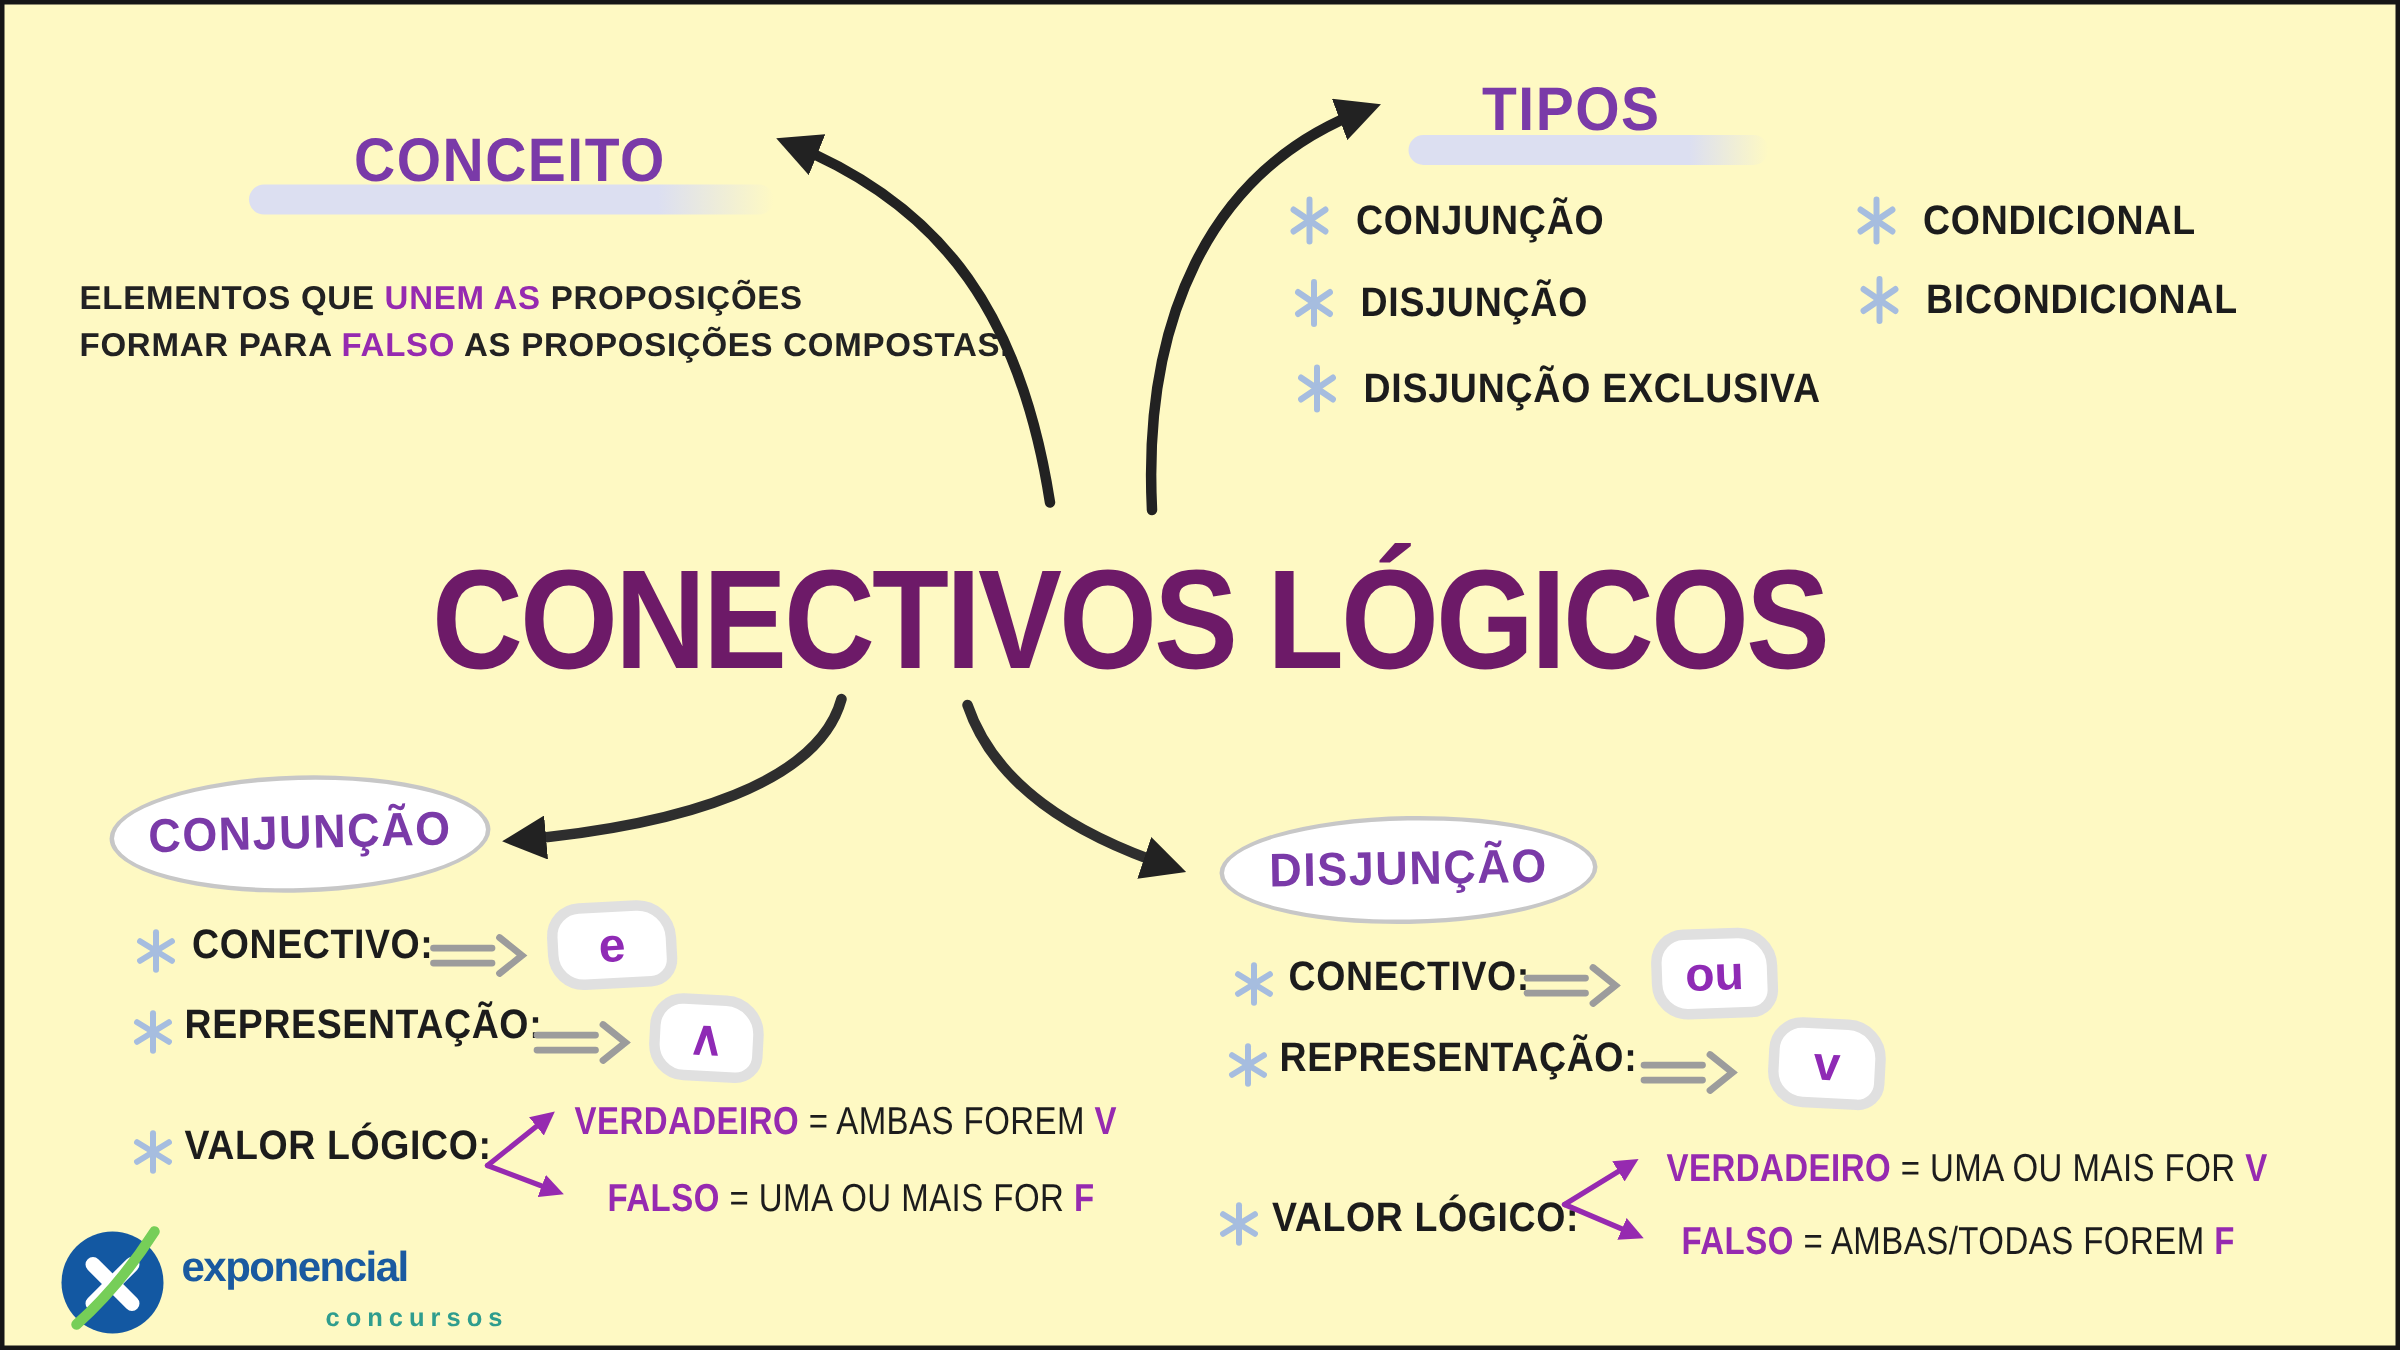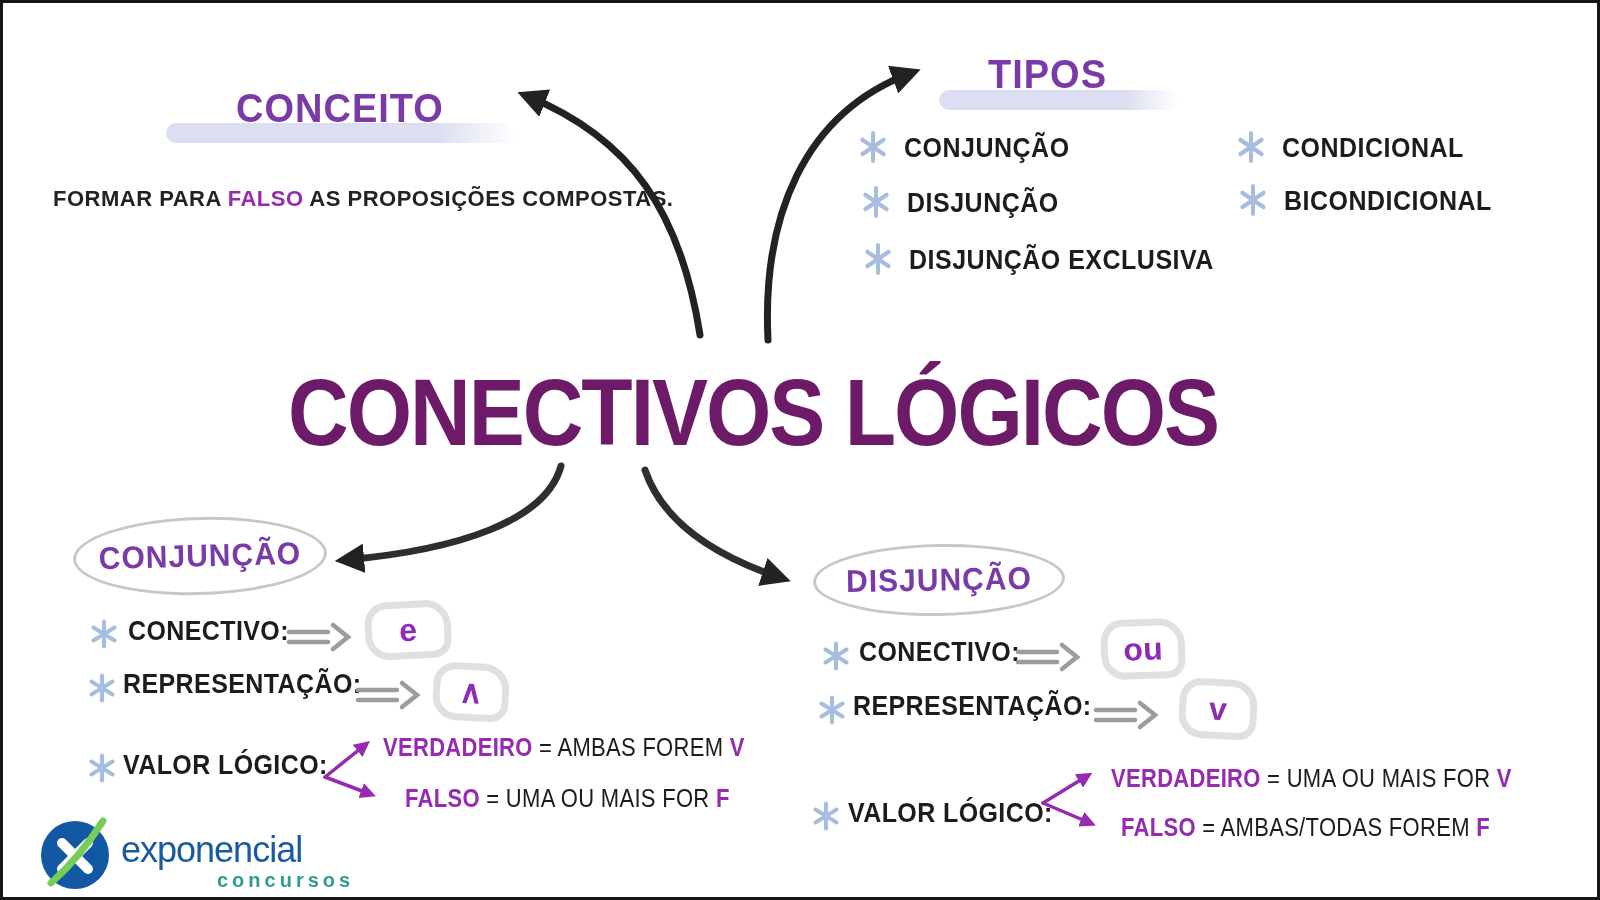--- a/index.html
+++ b/index.html
@@ -1,17 +1,17 @@
 <!DOCTYPE html>
 <html><head>
 <meta charset="utf-8">
 <style>
   html,body{margin:0;padding:0;background:#888;}
   .stage{
-    position:relative;width:1600px;height:900px;background:#ffffff;
+    position:relative;width:1600px;height:900px;background:#fef9c3;
     border:3px solid #161616;box-sizing:border-box;overflow:hidden;
     font-family:"Liberation Sans",sans-serif;color:#1c1c1c;
   }
   .abs{position:absolute;}
   .nosel{white-space:nowrap;}
   
   .sec-title{font-weight:bold;color:#7a3aa8;font-size:38px;letter-spacing:1px;transform:scaleY(1.08);}
   .hl-bar{height:20px;border-radius:10px;
     background:linear-gradient(90deg,#dcdff1 0%,#dcdff1 78%,rgba(220,223,241,0) 100%);}
   
@@ -25,22 +25,22 @@
   .node-ellipse{border:3px solid #c7c7c7;border-radius:50%;display:flex;align-items:center;justify-content:center;background:#fff;}
   .node-ellipse .lbl{color:#7a3aa8;font-weight:bold;font-size:30px;letter-spacing:1px;transform:scaleY(1.05);}
   
   .row-label{font-size:25px;font-weight:bold;letter-spacing:.4px;transform:scaleY(1.1);}
   .value-box{border:7px solid #e0e0e0;background:#fff;display:flex;align-items:center;justify-content:center;
     border-radius:22px 26px 18px 24px;color:#8f2ab5;font-weight:bold;font-size:32px;}
   .vline{font-size:22px;letter-spacing:.3px;transform:scaleY(1.18);transform-origin:left center;white-space:nowrap;}
   .vline .vlabel{color:#962ab0;font-weight:bold;}
   .vline .vletter{color:#962ab0;font-weight:bold;}
   
-  .logo-word{font-size:36px;font-weight:normal;color:#1a5aa0;letter-spacing:-1px;}
-  .logo-sub{font-size:20px;color:#2f9d8e;letter-spacing:4px;font-weight:bold;}
+  .logo-word{font-size:28px;font-weight:bold;color:#1a5aa0;letter-spacing:-1px;}
+  .logo-sub{font-size:17px;color:#2f9d8e;letter-spacing:4px;font-weight:bold;}
   svg{display:block;}
 </style>
 </head>
 <body>
 
 <div class="stage">
 
   <svg class="abs" style="left:0;top:0;z-index:1;" width="1600" height="900" viewBox="0 0 1600 900" aria-hidden="true">
     <defs>
       <marker id="ahB" viewBox="0 0 10 10" refX="6.5" refY="5" markerWidth="4.2" markerHeight="4.2" orient="auto-start-reverse">
@@ -63,20 +63,21 @@
     <path d="M 322 774 L 367 791" fill="none" stroke="#962ab0" stroke-width="3.5" stroke-linecap="round" marker-end="url(#ahP)"></path>
 
     <path d="M 1040 800 L 1084 773" fill="none" stroke="#962ab0" stroke-width="3.5" stroke-linecap="round" marker-end="url(#ahP)"></path>
     <path d="M 1040 800 L 1087 820" fill="none" stroke="#962ab0" stroke-width="3.5" stroke-linecap="round" marker-end="url(#ahP)"></path>
   </svg>
 
   <div class="abs hl-bar" style="left:163px;top:120px;width:350px;"></div>
   <div class="abs sec-title nosel" style="left:233px;top:84px;">CONCEITO</div>
 
   <div class="abs concept nosel" style="left:50px;top:180px;">
+    <div><span>ELEMENTOS QUE </span><span class="accent">UNEM AS</span><span> PROPOSIÇÕES</span></div>
     <div><span>FORMAR PARA </span><span class="accent">FALSO</span><span> AS PROPOSIÇÕES COMPOSTAS.</span></div>
   </div>
 
   <div class="abs hl-bar" style="left:936px;top:87px;width:240px;"></div>
   <div class="abs sec-title nosel" style="left:985px;top:50px;">TIPOS</div>
 
   <div class="abs tipo-item nosel" style="left:855px;top:128px;">
     <svg width="30" height="32" viewBox="0 0 24 24">
         <g stroke="#a6bddf" stroke-width="3.2" stroke-linecap="round">
           <line x1="12" y1="2" x2="12" y2="22"></line>

